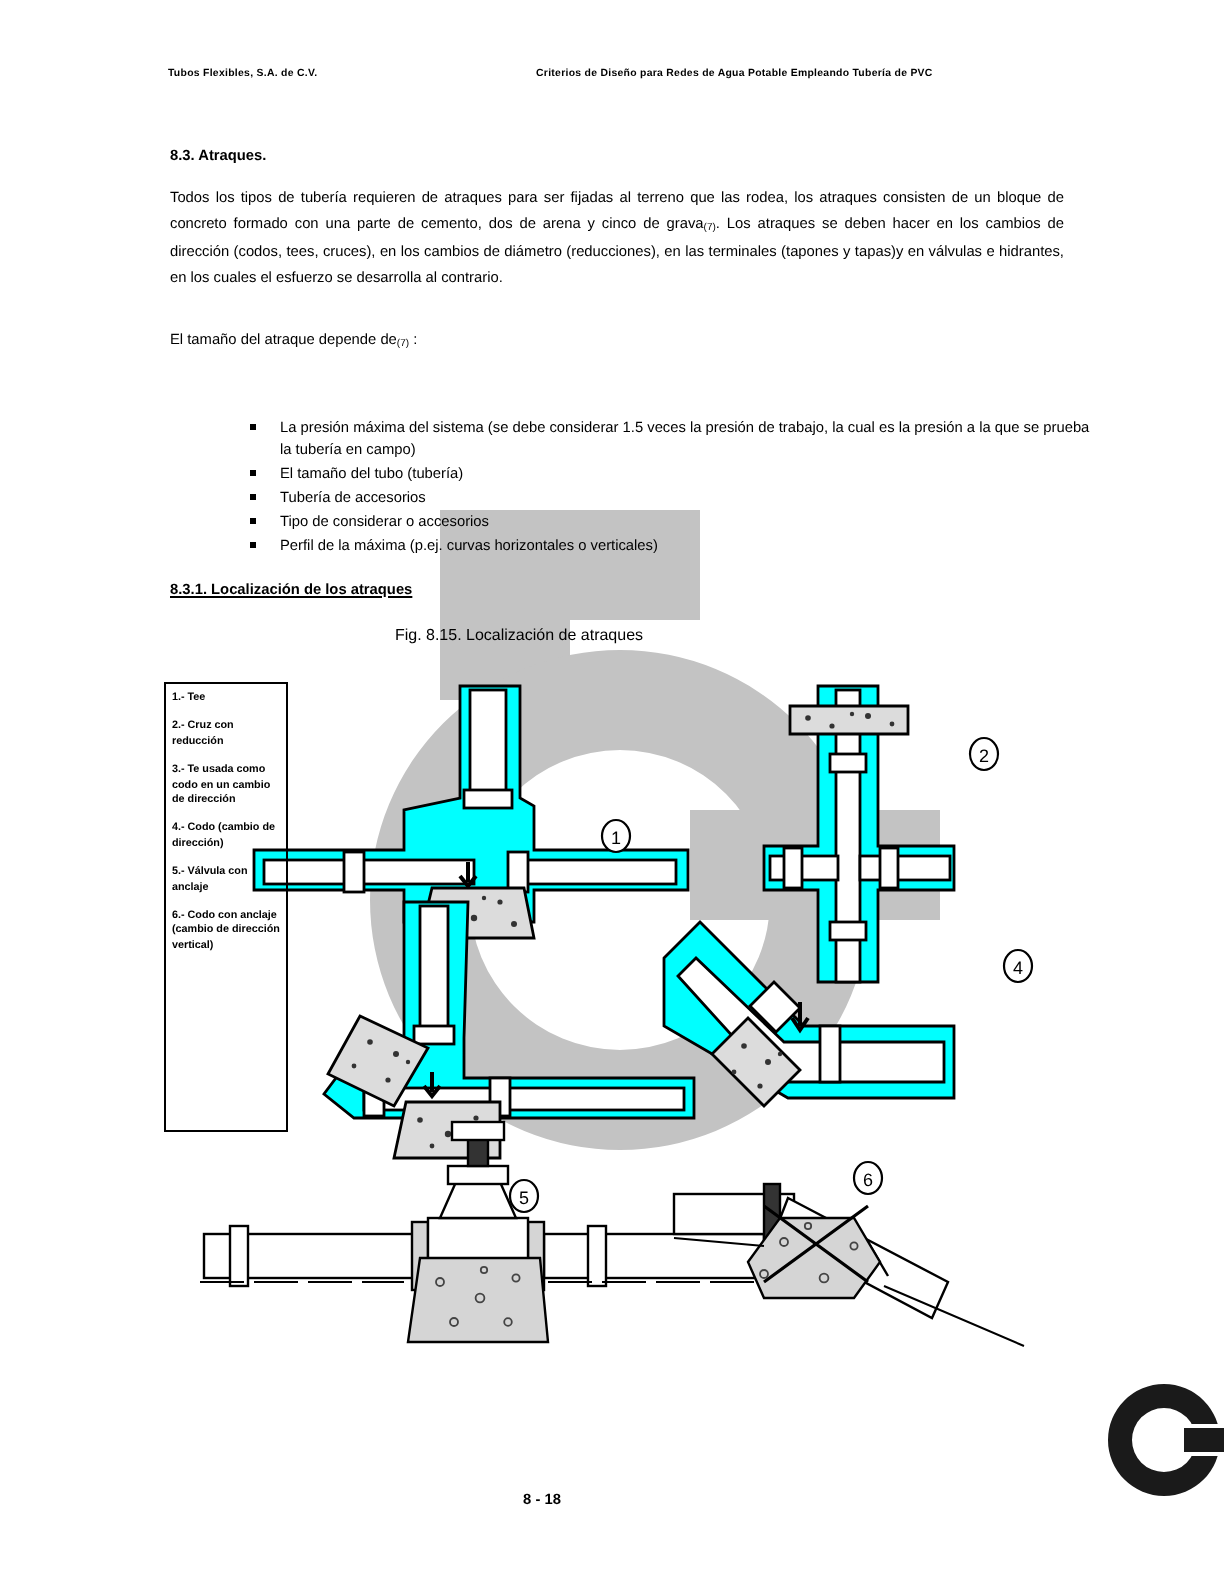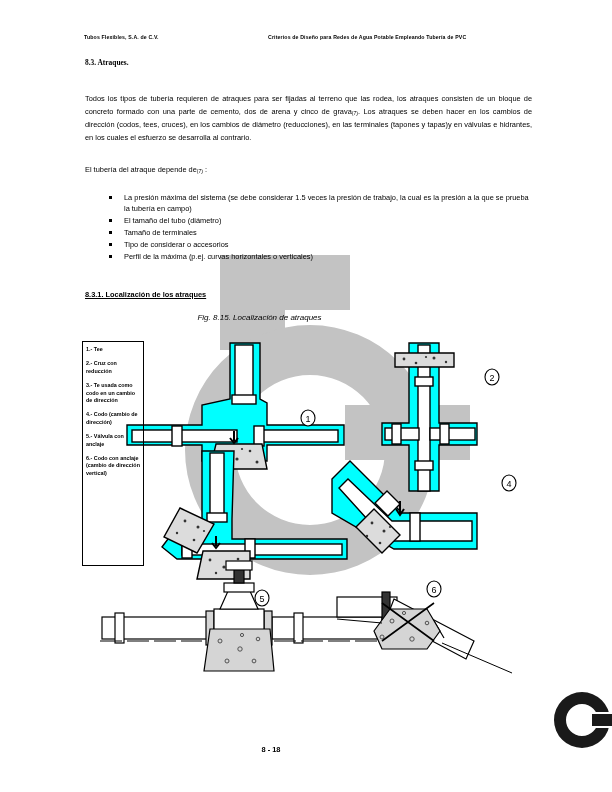--- a/index.html
+++ b/index.html
@@ -67,21 +67,21 @@
     z-index: 3;
   }
   .para .sub {
     font-size: 5px;
     vertical-align: -1px;
   }
   .bullets {
     position: absolute;
     left: 103px;
     width: 432px;
-    margin: 0;
+    margin: 16px;
     padding: 0;
     list-style: none;
     z-index: 3;
   }
   .bullets li {
     position: relative;
     padding-left: 21px;
     font-size: 7.4px;
     color: #000;
     line-height: 11.4px;
@@ -100,21 +100,20 @@
   
   .fig-caption {
     position: absolute;
     left: 0;
     top: 313px;
     width: 519px;
     text-align: center;
     font-size: 8px;
     color: #000;
     z-index: 3;
-    font-style: italic;
   }
   .fig-box {
     position: absolute;
     left: 82px;
     top: 341px;
     width: 448px;
     height: 340px;
     z-index: 2;
   }
   .legend-box {
@@ -181,34 +180,34 @@
       <path d="M30,2 A28,28 0 1 0 30,58 A28,28 0 1 0 30,2 Z
                M30,14 A16,16 0 1 1 30,46 A16,16 0 1 1 30,14 Z"></path>
       <rect x="28" y="22" width="34" height="16" fill="#ffffff"></rect>
       <rect x="40" y="24" width="22" height="12" fill="#1A1A1A"></rect>
     </g>
   </svg>
 
   <div class="hdr hdr-left">Tubos  Flexibles, S.A. de C.V.</div>
   <div class="hdr hdr-right">Criterios de Diseño para Redes de Agua Potable Empleando Tubería de PVC</div>
 
-  <div class="sec-head" style="top:58px;font-family:Liberation Serif, serif;">8.3. Atraques.</div>
+  <div class="sec-head" style="top:73px;">8.3. Atraques.</div>
 
   <div class="para" style="top:93px;">
     <span>Todos los tipos de tubería requieren de atraques para  ser fijadas al terreno que las rodea, los atraques consisten de un bloque de concreto formado con una parte de cemento, dos de arena y cinco de grava</span><span class="sub">(7)</span><span>. Los atraques se deben hacer en los cambios de dirección (codos, tees, cruces), en los cambios de diámetro (reducciones), en las terminales (tapones y tapas)y en válvulas e hidrantes, en los cuales el esfuerzo se desarrolla al contrario.</span>
   </div>
 
   <div class="para" style="top:164px;">
-    <span>El tubería del atraque depende de</span><span class="sub">(7)</span><span> :</span>
+    <span>El tamaño del atraque depende de</span><span class="sub">(7)</span><span> :</span>
   </div>
 
   <ul class="bullets" style="top:192px;">
     <li>La presión máxima del sistema (se debe considerar 1.5 veces la presión de trabajo, la cual es la presión a la que se prueba la tubería en campo)</li>
-    <li>El tamaño del tubo (diámetro)</li>
-    <li>Tamaño de terminales</li>
+    <li>El tamaño del tubo (tubería)</li>
+    <li>Tubería de accesorios</li>
     <li>Tipo de considerar o accesorios</li>
     <li>Perfil de la máxima (p.ej. curvas horizontales o verticales)</li>
   </ul>
 
   <div class="sec-head" style="top:290px;text-decoration:underline;">8.3.1. Localización de los atraques</div>
 
   <div class="fig-caption">Fig. 8.15. Localización de atraques</div>
 
   <div class="fig-box">
 

